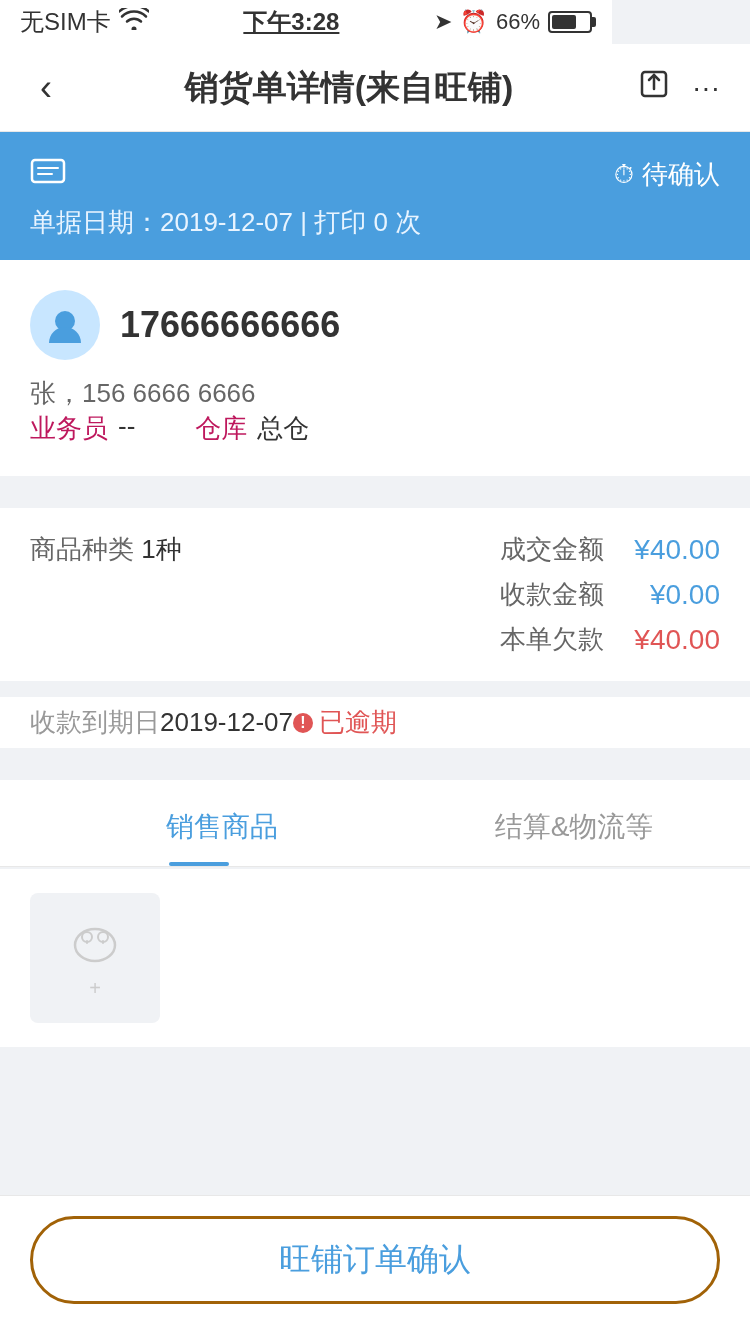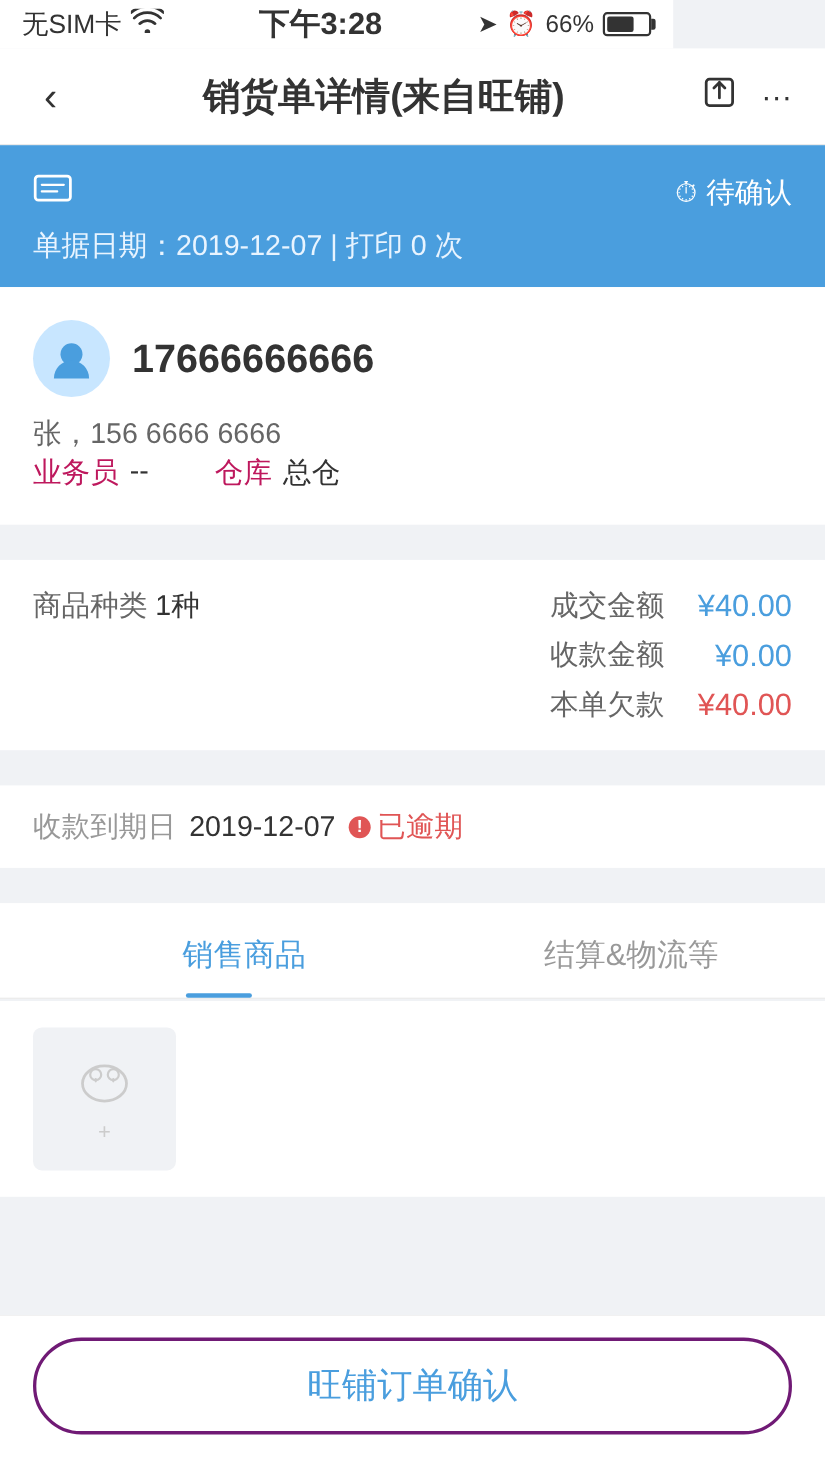--- a/index.html
+++ b/index.html
@@ -25,22 +25,23 @@
       padding: 0 20px;
       font-size: 24px;
       font-weight: 500;
     }
     .status-bar-left {
       display: flex;
       align-items: center;
       gap: 8px;
     }
     .status-bar-center {
-      font-size: 28px;
+      font-size: 24px;
       font-weight: 600;
+      text-decoration: underline;
     }
     .status-bar-right {
       display: flex;
       align-items: center;
       gap: 8px;
       font-size: 22px;
     }
     .battery-icon {
       width: 44px;
       height: 22px;
@@ -187,21 +188,20 @@
       color: #be185d;
     }
     .customer-extra-value {
       color: #333;
     }
 
     
     .amounts-section {
       background: #fff;
       padding: 24px 30px;
-      margin-bottom: 16px;
     }
     .amounts-row {
       display: flex;
       justify-content: space-between;
       align-items: flex-start;
     }
     .amounts-left {
       display: flex;
       flex-direction: column;
       gap: 8px;
@@ -227,25 +227,24 @@
       font-weight: 500;
       min-width: 100px;
       text-align: right;
     }
     .amount-blue { color: #4a9ede; }
     .amount-red { color: #e05555; }
 
     
     .due-date-section {
       background: #fff;
-      padding: 20px 30px;
+      padding: 8px 30px;
       margin-bottom: 16px;
       display: flex;
       align-items: center;
-      gap: 12px;
       font-size: 26px;
       color: #666;
     }
     .due-date-label { color: #999; }
     .due-date-value { color: #333; }
     .overdue-badge {
       display: flex;
       align-items: center;
       gap: 6px;
       color: #e05555;
@@ -356,21 +355,21 @@
       bottom: 0;
       left: 0;
       width: 750px;
       background: #fff;
       padding: 20px 30px 30px;
       border-top: 1px solid #e8e8e8;
     }
     .confirm-btn {
       width: 100%;
       height: 88px;
-      border: 3px solid #701a75;
+      border: 3px solid #a16207;
       border-radius: 44px;
       background: #fff;
       color: #4a9ede;
       font-size: 32px;
       font-weight: 500;
       cursor: pointer;
       display: flex;
       align-items: center;
       justify-content: center;
     }

